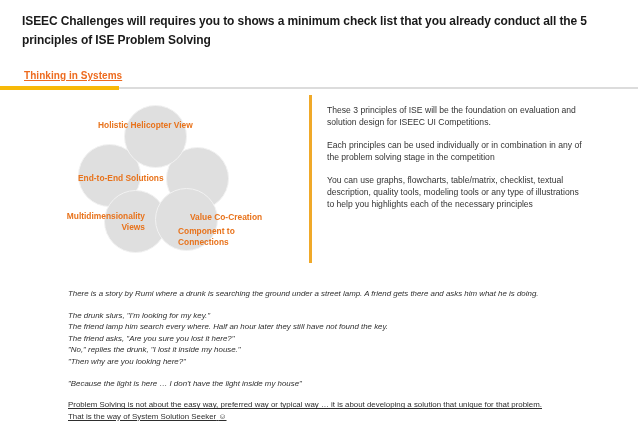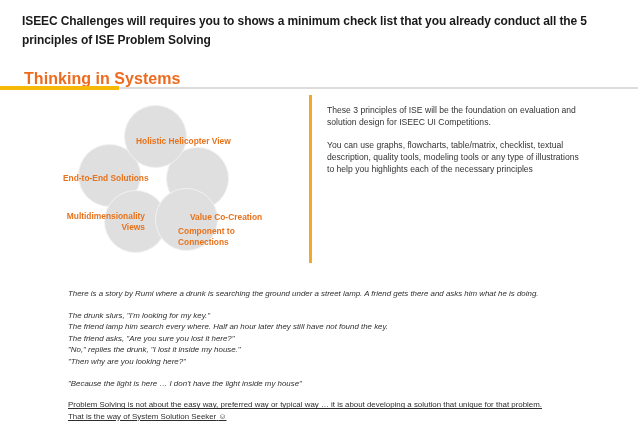--- a/index.html
+++ b/index.html
@@ -32,24 +32,25 @@
     line-height: 19px;
     font-weight: bold;
     color: #1a1a1a;
     letter-spacing: -0.1px;
   }
 
   .slide-subtitle {
     position: absolute;
     left: 24px;
     top: 70px;
-    font-size: 16px;
+    font-size: 10px;
     font-weight: bold;
     color: #ED6B1F;
     letter-spacing: 0.05px;
+    text-decoration: underline;
   }
 
   .rule-wrap {
     position: absolute;
     left: 0;
     top: 86px;
     width: 638px;
     height: 4px;
   }
   .rule-accent {
@@ -91,22 +92,22 @@
   .c-botr   { left: 155px; top: 93px;  width: 63px; height: 63px; }
 
   .circle-label {
     position: absolute;
     font-size: 8.4px;
     font-weight: bold;
     color: #E8731C;
     line-height: 10.5px;
     white-space: nowrap;
   }
-  .lbl-top   { left: 98px;  top: 136px; margin-left: 38px; }
-  .lbl-left  { left: 29px;  top: 173px; padding-left: 34px; }
+  .lbl-top   { left: 98px;  top: 120px; }
+  .lbl-left  { left: 44px;  top: 173px; padding-left: 34px; }
   .lbl-right { left: 190px; top: 172px; margin-top: 40px; }
   .lbl-botl  { left: 41px;  top: 211px; width: 104px; text-align: right; white-space: normal; }
   .lbl-botr  { left: 178px; top: 226px; width: 80px;  text-align: left;  white-space: normal; }
 
   
   .v-divider {
     position: absolute;
     left: 309px;
     top: 95px;
     width: 3px;
@@ -182,20 +183,21 @@
 
   <div class="circle-label lbl-botr">
     <span>Component to</span><br>
     <span>Connections</span>
   </div>
 
   <div class="v-divider"></div>
 
   <div class="right-panel">
     <p>These 3 principles of ISE will be the foundation on evaluation and solution design for ISEEC UI Competitions.</p>
+    <p>Each principles can be used individually or in combination in any of the problem solving stage in the competition</p>
     <p>You can use graphs, flowcharts, table/matrix, checklist, textual description, quality tools, modeling tools or any type of illustrations to help you highlights each of the necessary principles</p>
   </div>
 
   <div class="story">
     <p>There is a story by Rumi where a drunk is searching the ground under a street lamp. A friend gets there and asks him what he is doing.</p>
     <div>
       <p class="no-gap">The drunk slurs, "I'm looking for my key."</p>
       <p class="no-gap">The friend lamp him search every where. Half an hour later they still have not found the key.</p>
       <p class="no-gap">The friend asks, "Are you sure you lost it here?"</p>
       <p class="no-gap">"No," replies the drunk, "I lost it inside my house."</p>

